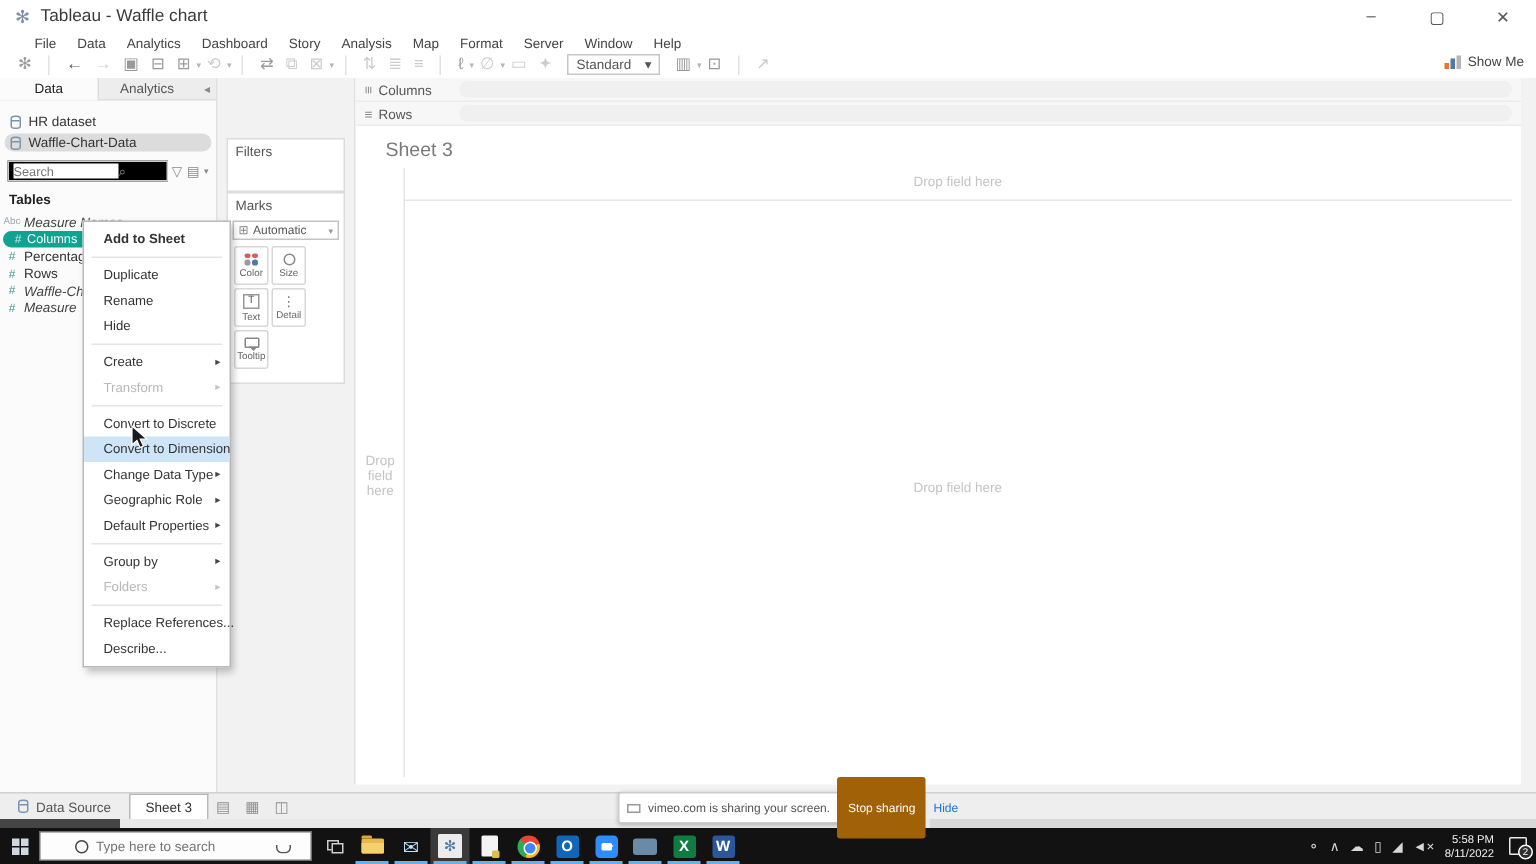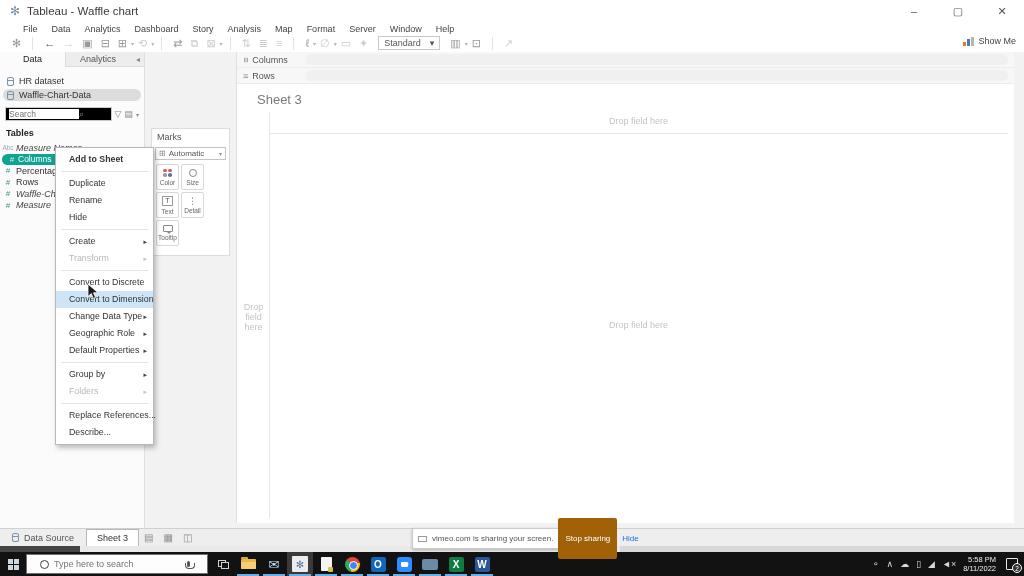--- a/index.html
+++ b/index.html
@@ -116,21 +116,21 @@
   #notif .scricon{width:9px;height:6px;border:1px solid #9a9a9a;flex:0 0 auto}
   #notif .ntext{font-size:8px;color:#555;white-space:nowrap}
   #notif .stopbtn{background:#a16207;color:#fff;font-size:8px;padding:16px 7px;border-radius:2px;white-space:nowrap}
   #notif .hidelink{color:#1a73e8;font-size:8px}
 
   
   #taskbar{position:absolute;left:0;top:552px;width:1024px;height:24px;background:#121212;display:flex;align-items:center;z-index:40}
   #startbtn{width:26px;height:24px;display:flex;align-items:center;justify-content:center}
   .winlogo{display:grid;grid-template-columns:5px 5px;grid-gap:1px}
   .winlogo i{width:5px;height:5px;background:#cfd8e0}
-  #tsearch{width:182px;height:20px;background:#fdfdfd;border:1px solid #6e6e6e;display:flex;align-items:center;padding:0 13px;gap:5px}
+  #tsearch{width:182px;height:20px;background:#fdfdfd;border:1px solid #6e6e6e;display:flex;align-items:center;padding:0 23px;gap:5px}
   .cortana{width:9px;height:9px;border:1.5px solid #444;border-radius:50%;flex:0 0 auto}
   #tsearch input{border:none;outline:none;background:transparent;font-size:9px;color:#333;width:118px;font-family:"Liberation Sans",sans-serif}
   .mic{width:3px;height:6px;background:#555;border-radius:2px;position:relative;margin-left:auto;margin-right:4px}
   .mic::after{content:"";position:absolute;left:-2.5px;top:2px;width:8px;height:5px;border:1px solid #555;border-top:none;border-radius:0 0 4px 4px}
   #taskview{margin:0 6px 0 10px;position:relative;width:11px;height:9px}
   #taskview .r1{position:absolute;left:0;top:0;width:8px;height:7px;border:1px solid #cfcfcf}
   #taskview .r2{position:absolute;left:3px;top:2px;width:8px;height:7px;border:1px solid #cfcfcf;background:#121212}
   .slot{width:26px;height:24px;position:relative;display:flex;align-items:center;justify-content:center}
   .slot.active{background:#3a3a3a}
   .slot .ul{position:absolute;bottom:0;left:2px;width:22px;height:2px;background:#6ab0e8}
@@ -291,20 +291,23 @@
       <span class="it">Waffle-Ch</span>
     </div>
     <div class="frow">
       <span class="ficon">#</span>
       <span class="it">Measure</span>
     </div>
   </div>
   <div id="dthumb"></div>
 
   <div id="cards">
+    <div class="card" id="card-filters">
+      <div class="clabel">Filters</div>
+    </div>
     <div class="card" id="card-marks">
       <div class="clabel">Marks</div>
       <div id="marks-dd">
         <span class="g">⊞</span>
         <span class="t">Automatic</span>
         <span class="c">▾</span>
       </div>
       <div id="marks-grid">
         <div class="mbtn">
           <span class="ic-color">

